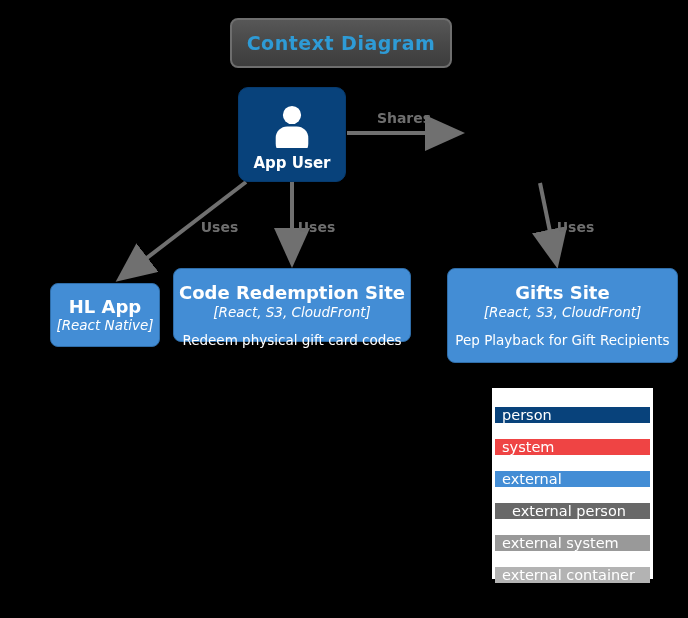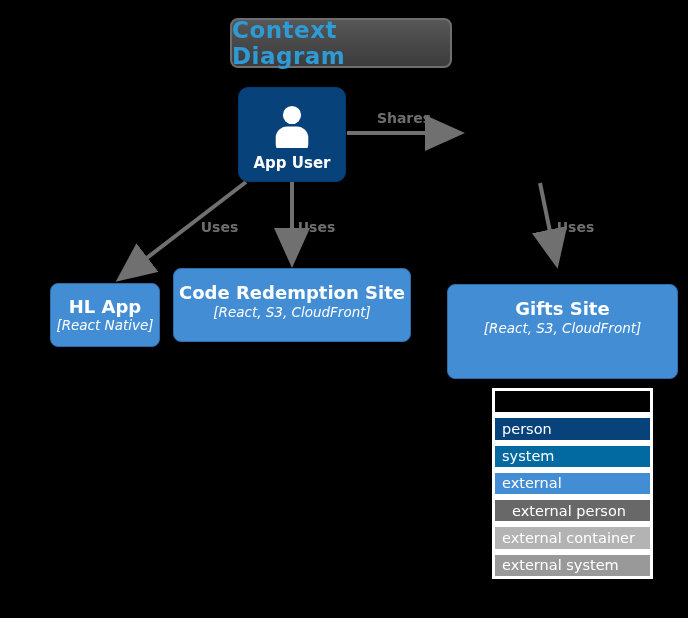--- a/index.html
+++ b/index.html
@@ -8,21 +8,21 @@
     font-family:"DejaVu Sans","Liberation Sans",sans-serif;
   }
   .abs{position:absolute;}
   
   .title-box{
     left:230px;top:18px;width:222px;height:50px;border-radius:8px;
     background:linear-gradient(180deg,#575757 0%,#474747 55%,#3d3d3d 100%);
     border:2px solid #6e6e6e;box-sizing:border-box;
     display:flex;align-items:center;justify-content:center;
   }
-  .title-text{font-size:23px;font-weight:bold;letter-spacing:0.5px;}
+  .title-text{font-size:19px;font-weight:bold;letter-spacing:0.5px;}
   
   .person-node{
     border-radius:10px;border:1px solid #073b6f;box-sizing:border-box;
     display:flex;flex-direction:column;align-items:center;justify-content:flex-end;
     padding-bottom:9px;
   }
   .person-node .label{color:#ffffff;font-weight:bold;font-size:15px;margin-top:6px;}
   .person-icon{width:46px;height:44px;display:block;}
   .node-app-user{left:238px;top:87px;width:108px;height:95px;}
   .node-gift-recipient{left:466px;top:87px;width:146px;height:95px;}
@@ -40,21 +40,21 @@
   .node-gifts-site{left:447px;top:268px;width:231px;height:95px;justify-content:flex-start;padding-top:13px;}
   
   .edge-layer{left:0;top:0;width:688px;height:618px;pointer-events:none;}
   .edge-label{
     font-size:14px;font-weight:bold;color:#6e6e6e;text-align:center;width:60px;
   }
   
   .legend{
     left:492px;top:388px;width:161px;height:191px;background:#ffffff;
     border:1px solid #ffffff;box-sizing:border-box;padding:2px;
-    display:flex;flex-direction:column;gap:6px;
+    display:flex;flex-direction:column;gap:16px;
   }
   .legend-row{
     flex:1;display:flex;align-items:center;color:#ffffff;font-size:14.5px;
     padding-left:7px;
   }
 </style>
 </head>
 <body>
 
 <div class="canvas">
@@ -87,35 +87,37 @@
 
 
   <div class="abs container-node node-hl-app" style="background-color: rgb(67, 141, 213);">
     <span class="label">HL App</span>
     <span class="tech">[React Native]</span>
   </div>
 
   <div class="abs container-node node-code-redemption" style="background-color: rgb(67, 141, 213);">
     <span class="label">Code Redemption Site</span>
     <span class="tech">[React, S3, CloudFront]</span>
+    <span class="desc">Redeem physical gift card codes</span>
   </div>
 
-  <div class="abs container-node node-gifts-site" style="background-color: rgb(67, 141, 213); margin-top: 16px;">
+  <div class="abs container-node node-gifts-site" style="background-color: rgb(67, 141, 213);">
     <span class="label">Gifts Site</span>
     <span class="tech">[React, S3, CloudFront]</span>
+    <span class="desc">Pep Playback for Gift Recipients</span>
   </div>
 
   <div class="abs edge-label" style="left:374px;top:110px;">Shares</div>
   <div class="abs edge-label" style="left:192px;top:219px;width:55px;">Uses</div>
   <div class="abs edge-label" style="left:289px;top:219px;width:55px;">Uses</div>
   <div class="abs edge-label" style="left:548px;top:219px;width:55px;">Uses</div>
 
   <div class="abs legend">
     <div class="legend-row" style="background-color: rgb(0, 0, 0);"></div>
     <div class="legend-row" style="background-color: rgb(8, 66, 123);">person</div>
-    <div class="legend-row" style="background-color: #0369a1;">system</div>
+    <div class="legend-row" style="background-color: #ef4444;">system</div>
     <div class="legend-row" style="background-color: rgb(67, 141, 213);">external</div>
     <div class="legend-row" style="background-color: rgb(104, 104, 104); padding-left: 17px;">external person</div>
+    <div class="legend-row" style="background-color: rgb(153, 153, 153);">external system</div>
     <div class="legend-row" style="background-color: rgb(179, 179, 179);">external container</div>
-    <div class="legend-row" style="background-color: rgb(153, 153, 153);">external system</div>
   </div>
 
 </div>
 
 </body></html>

